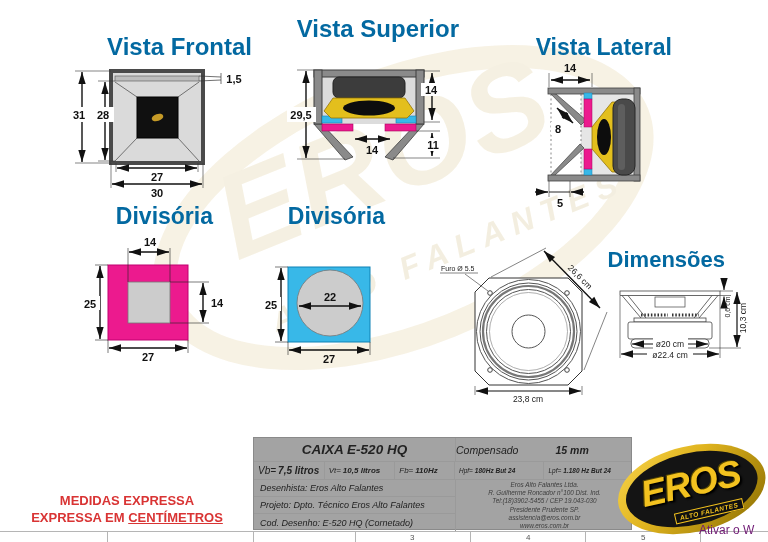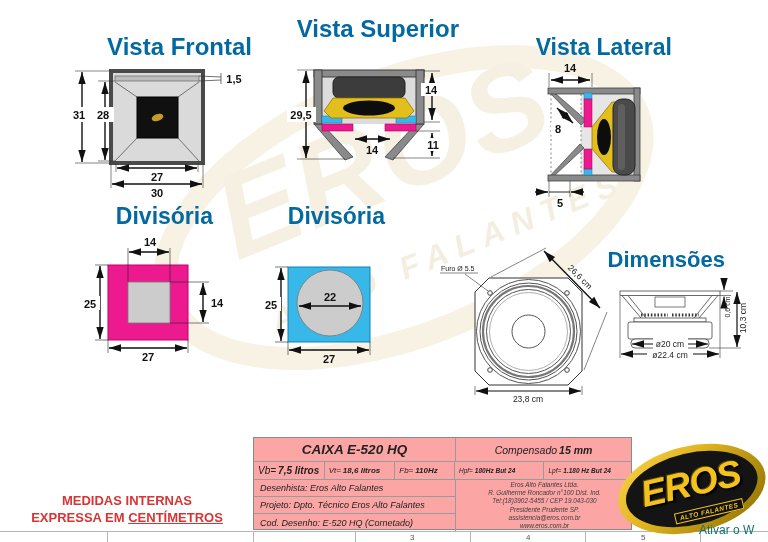--- a/index.html
+++ b/index.html
@@ -22,27 +22,27 @@
   text.dim-xs{font-size:7px;font-weight:normal;fill:#222;}
   
   .stitle{position:absolute;font-weight:bold;color:#0369a1;text-align:right;}
   .t-frontal{left:62px;top:33px;width:190px;font-size:24px;}
   .t-superior{left:287px;top:15px;width:172px;font-size:24px;}
   .t-lateral{left:517px;top:34px;width:155px;font-size:23px;}
   .t-div1{left:95px;top:203px;width:118px;font-size:23px;}
   .t-div2{left:263px;top:203px;width:122px;font-size:23px;}
   .t-dimens{left:585px;top:247px;width:140px;font-size:22px;}
   
-  .tblock{position:absolute;left:253px;top:437px;width:379px;height:93px;background:#fca5a5;
+  .tblock{position:absolute;left:253px;top:437px;width:379px;height:93px;background:#a3a3a3;
           border:1px solid #8a8a8a;box-sizing:border-box;font-style:italic;color:#222;}
   .tb-row{display:flex;box-sizing:border-box;}
   .tb-cell{box-sizing:border-box;border-right:1px solid #9a9a9a;border-bottom:1px solid #9a9a9a;
            display:flex;align-items:center;overflow:hidden;white-space:nowrap;}
   .tb-model{width:202px;height:24px;justify-content:center;font-size:13.5px;font-weight:bold;}
-  .tb-comp{width:175px;height:24px;justify-content:center;font-size:10.5px;border-right:none;}
+  .tb-comp{width:175px;height:24px;font-size:10.5px;border-right:none;gap:35px;}
   .tb-comp b{margin-left:7px;}
   .c-vb{width:71px;height:18px;font-size:10px;padding-left:4px;}
   .c-vt{width:71px;height:18px;font-size:8px;padding-left:4px;}
   .c-fb{width:60px;height:18px;font-size:8px;padding-left:4px;}
   .c-hpf{width:90px;height:18px;font-size:6.5px;padding-left:4px;}
   .c-lpf{width:87px;height:18px;font-size:6.5px;padding-left:4px;border-right:none;}
   .tb-cell b{margin-left:2px;font-style:italic;}
   .c-wide{width:202px;height:17px;font-size:9px;padding-left:6px;}
   .c-company{position:absolute;left:202px;top:42px;width:177px;height:51px;box-sizing:border-box;
              font-size:6.4px;line-height:1.28;text-align:center;color:#3c3c3c;
@@ -61,21 +61,21 @@
              background:linear-gradient(140deg,#f8d44c 0%,#e0b41f 40%,#8a6d00 100%);}
   .logo-inner{position:absolute;left:8px;top:7px;width:134px;height:72px;border-radius:50%;
               background:#141414;}
   .logo-text{position:absolute;left:0;top:17px;width:150px;text-align:center;font-size:37px;
              font-weight:bold;font-style:italic;color:#f3c21f;letter-spacing:-1px;
              text-shadow:1px 1px 0 #000,-1px -1px 0 #5a4a00,2px 2px 2px #000;}
   .logo-banner{position:absolute;left:52px;bottom:14px;background:#111;border:1px solid #f3c21f;
                color:#f3c21f;font-size:6.5px;font-weight:bold;font-style:italic;
                padding:1px 4px;letter-spacing:.5px;}
   
-  .activate{position:absolute;left:699px;top:523px;font-size:12px;color:#0f766e;}
+  .activate{position:absolute;left:699px;top:523px;font-size:12px;color:#701a75;}
 </style>
 </head>
 <body>
 
 <div class="page">
 
   <div class="watermark">
     <div class="wm-ring"></div>
     <div class="wm-brand">EROS</div>
     <div class="wm-sub">ALTO FALANTES</div>
@@ -308,21 +308,21 @@
         <b>15 mm</b>
       </div>
     </div>
     <div class="tb-row">
       <div class="tb-cell c-vb">
         <span>Vb=</span>
         <b>7,5 litros</b>
       </div>
       <div class="tb-cell c-vt">
         <span>Vt=</span>
-        <b>18,6 litros</b>
+        <b>10,5 litros</b>
       </div>
       <div class="tb-cell c-fb">
         <span>Fb=</span>
         <b>110Hz</b>
       </div>
       <div class="tb-cell c-hpf">
         <span>Hpf=</span>
         <b>180Hz But 24</b>
       </div>
       <div class="tb-cell c-lpf">
@@ -343,21 +343,21 @@
       <div>Eros Alto Falantes Ltda.</div>
       <div>R. Guilherme Roncador n°100 Dist. Ind.</div>
       <div>Tel:(18)3902-5455 / CEP 19.043-030</div>
       <div>Presidente Prudente SP.</div>
       <div>assistencia@eros.com.br</div>
       <div>www.eros.com.br</div>
     </div>
   </div>
 
   <div class="rednote">
-    <div>MEDIDAS INTERNAS</div>
+    <div>MEDIDAS EXPRESSA</div>
     <div><span>EXPRESSA EM </span><span class="ul">CENTÍMETROS</span></div>
   </div>
 
   <div class="ruler">
     <div class="tick" style="left:107px"></div>
     <div class="tick" style="left:253px"></div>
     <div class="tick" style="left:355px"></div>
     <div class="tick" style="left:470px"></div>
     <div class="tick" style="left:585px"></div>
     <div class="tick" style="left:700px"></div>

